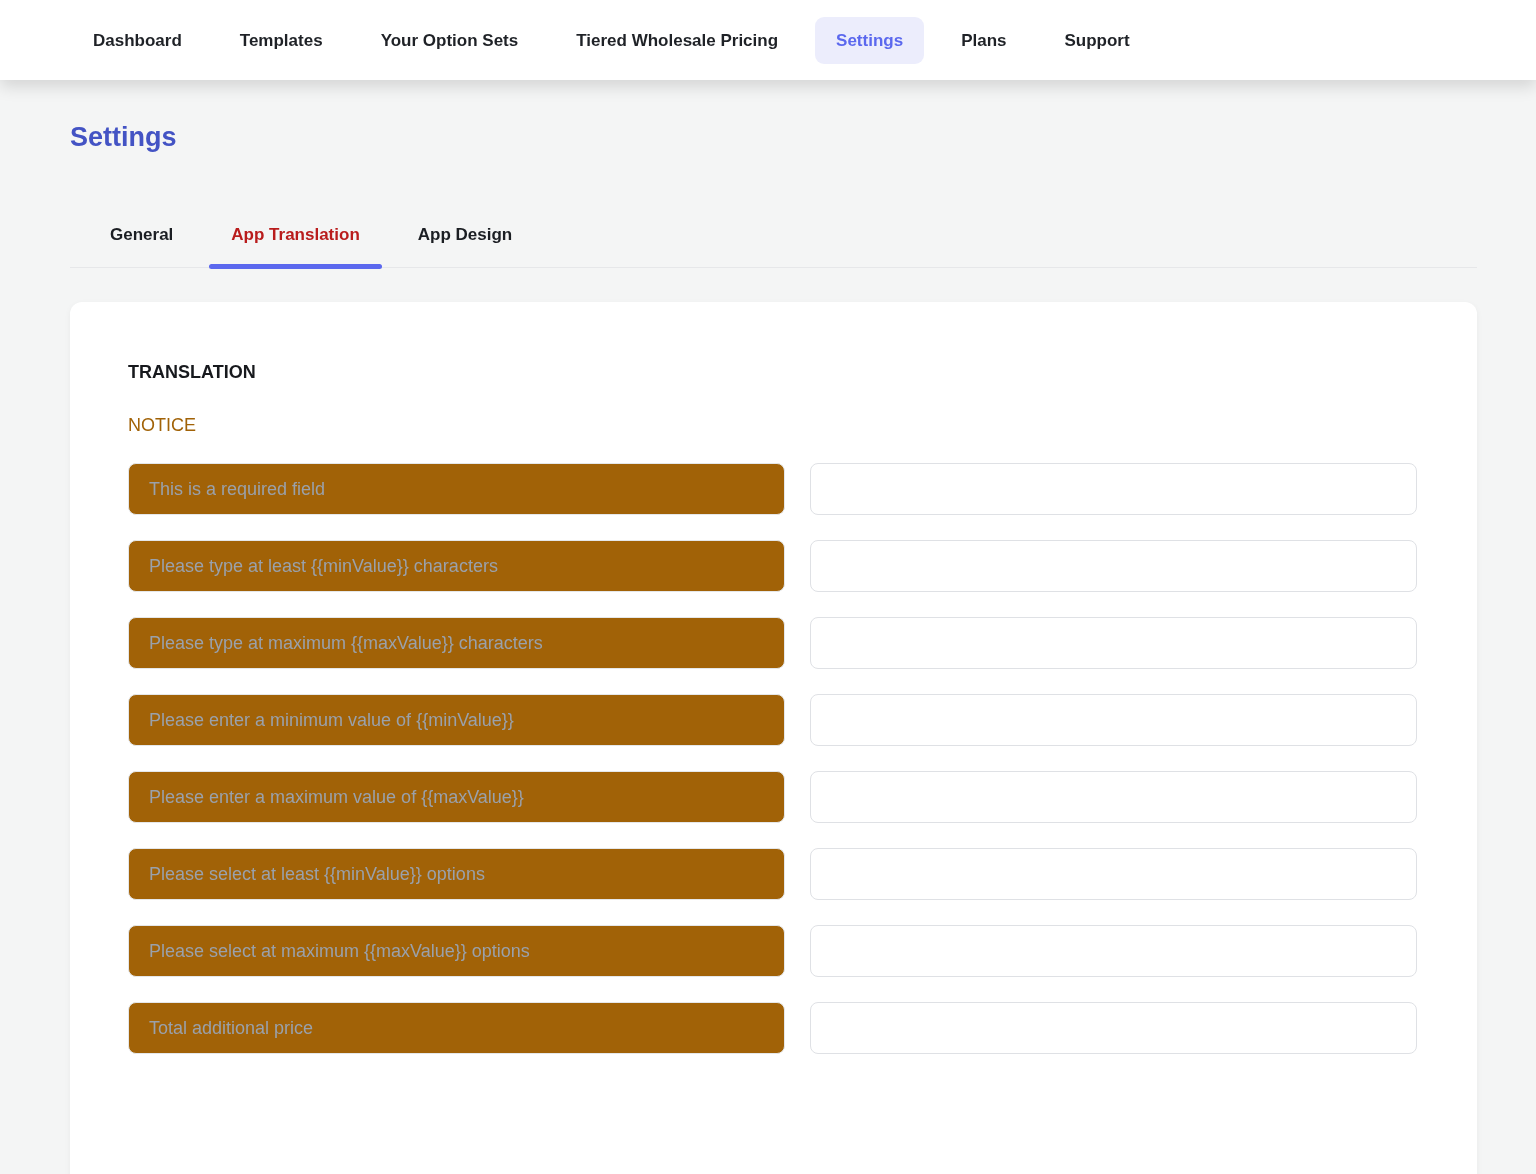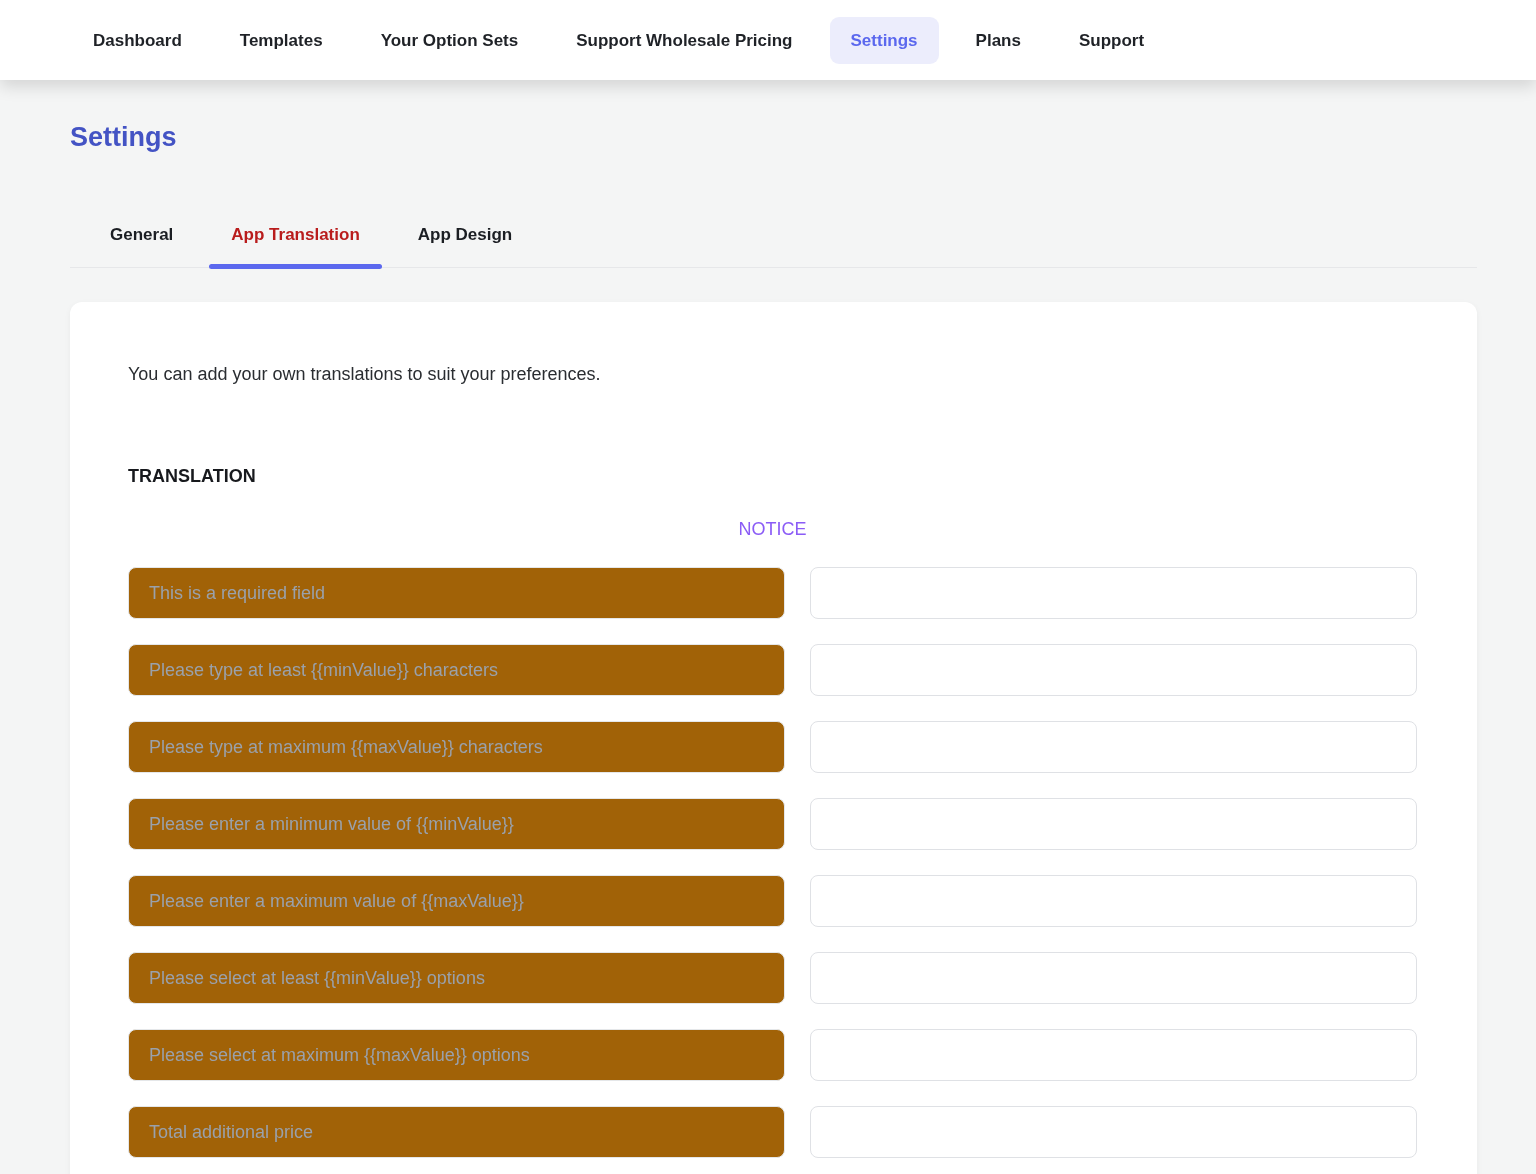--- a/index.html
+++ b/index.html
@@ -101,23 +101,22 @@
     line-height:22px;
     font-weight:700;
     color:#17191d;
   }
   .col-headers { margin-bottom:31px; }
 
   .section-label {
     font-size:18px;
     line-height:22px;
     font-weight:400;
-    color:#8b5cf6;
+    color:#a16207;
     margin-bottom:27px;
-    text-align:center;
   }
 
   .rows { display:grid; grid-template-columns:657px 607px; column-gap:25px; row-gap:25px; }
 
   .field {
     height:52px;
     width:100%;
     border-radius:8px;
     font-family:"Liberation Sans", sans-serif;
     font-size:18px;
@@ -135,39 +134,38 @@
     border:1px solid #dfe1e5;
   }
 </style>
 </head>
 <body>
 
 <header class="topnav">
   <div class="nav-item">Dashboard</div>
     <div class="nav-item">Templates</div>
     <div class="nav-item">Your Option Sets</div>
-    <div class="nav-item">Support Wholesale Pricing</div>
+    <div class="nav-item">Tiered Wholesale Pricing</div>
     <div class="nav-item active">Settings</div>
     <div class="nav-item">Plans</div>
     <div class="nav-item">Support</div>
 </header>
 
 <main class="main">
 
   <h1 class="page-title">Settings</h1>
 
   <nav class="tabs">
     <div class="tab">General</div>
       <div class="tab active">App Translation</div>
       <div class="tab">App Design</div>
   </nav>
 
   <section class="card">
 
-    <p class="panel-desc">You can add your own translations to suit your preferences.</p>
 
     <div class="cols col-headers">
       <div class="col-header">TRANSLATION</div>
     </div>
 
     <div class="section-label">NOTICE</div>
 
     <div class="rows">
       <div style="display:contents">
           <input class="field default-field" type="text" placeholder="This is a required field" style="">

